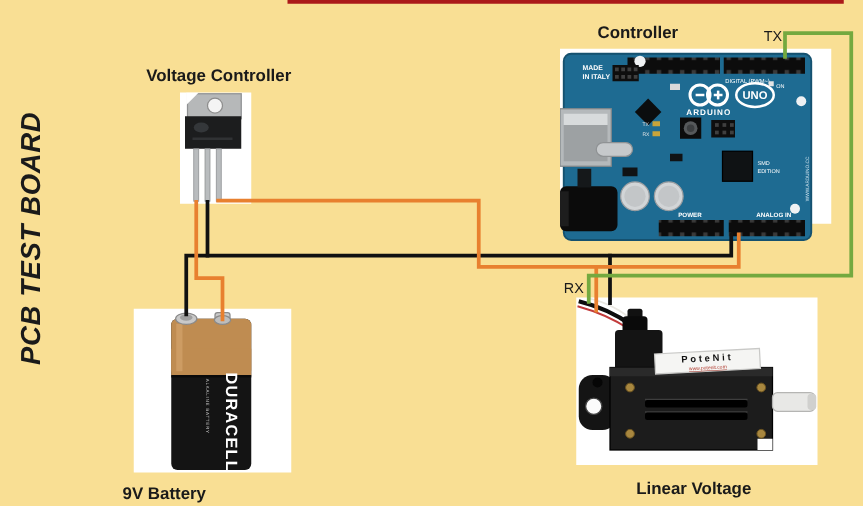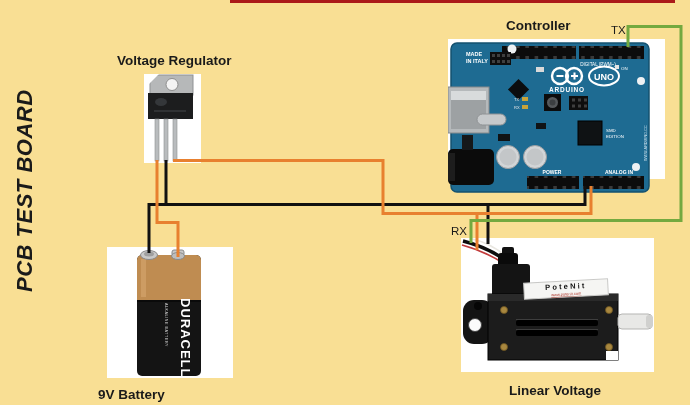--- a/index.html
+++ b/index.html
@@ -24,22 +24,22 @@
   .wires{left:0;top:0;pointer-events:none;}
   svg{display:block;}
 </style>
 </head>
 <body>
 
 <div class="abs red-line"></div>
 
 <div class="abs board-title">PCB TEST BOARD</div>
 
-<div class="abs comp-label" style="left:117px;top:53px;">Voltage Regulator</div>
-<div class="abs comp-label" style="left:506px;top:18px;">Controller</div>
+<div class="abs comp-label" style="left:117px;top:53px;">Voltage Controller</div>
+<div class="abs comp-label" style="left:478px;top:18px;">Controller</div>
 <div class="abs comp-label" style="left:98px;top:387px;">9V Battery</div>
 <div class="abs comp-label" style="left:509px;top:383px;">Linear Voltage</div>
 
 <div class="abs pin-label vout" style="left:177px;top:141px;">Vout</div>
 <div class="abs pin-label" style="left:611px;top:24px;">TX</div>
 <div class="abs pin-label" style="left:451px;top:225px;">RX</div>
 <div class="abs pin-label" style="left:112px;top:246px;font-size:11px;">(-)</div>
 <div class="abs pin-label" style="left:201px;top:246px;font-size:11px;">(+)</div>
 
 <div class="abs photo-box" style="left:144px;top:74px;width:57px;height:89px;">

